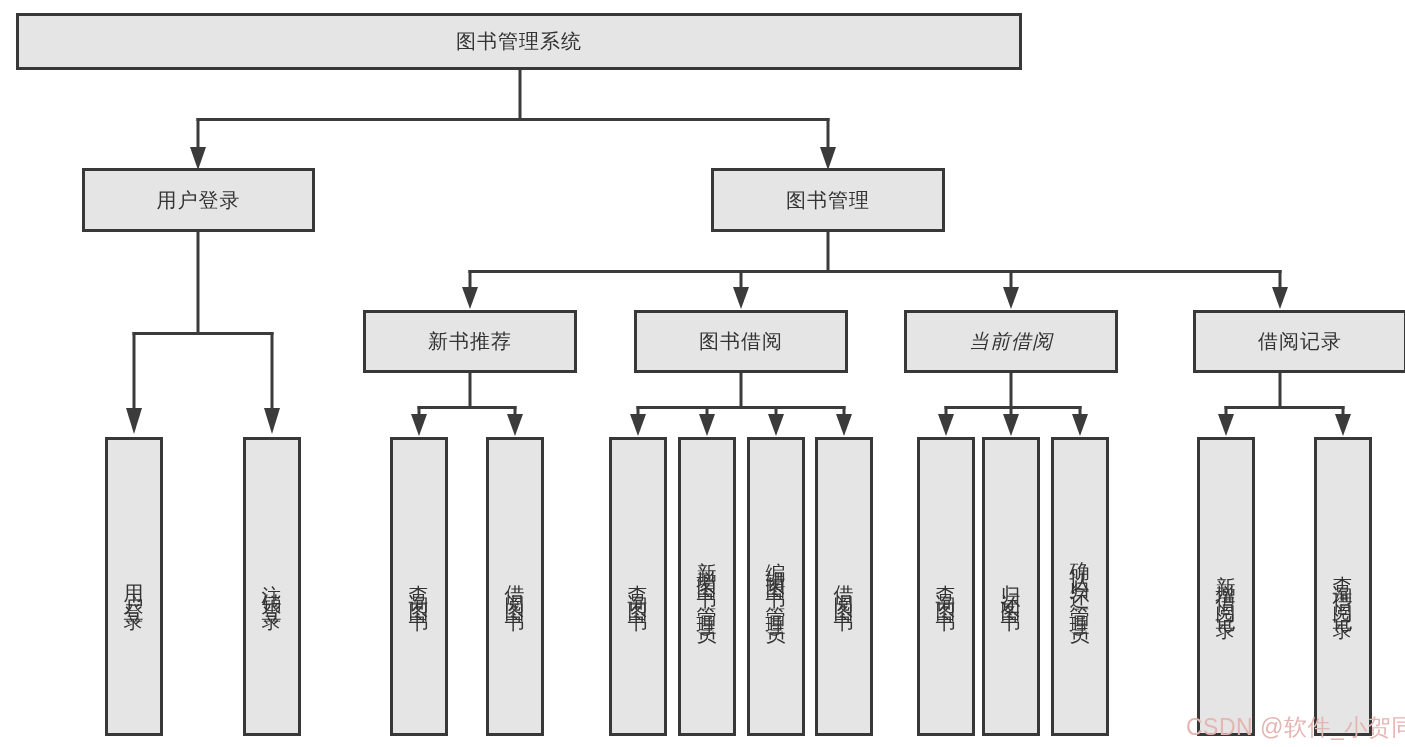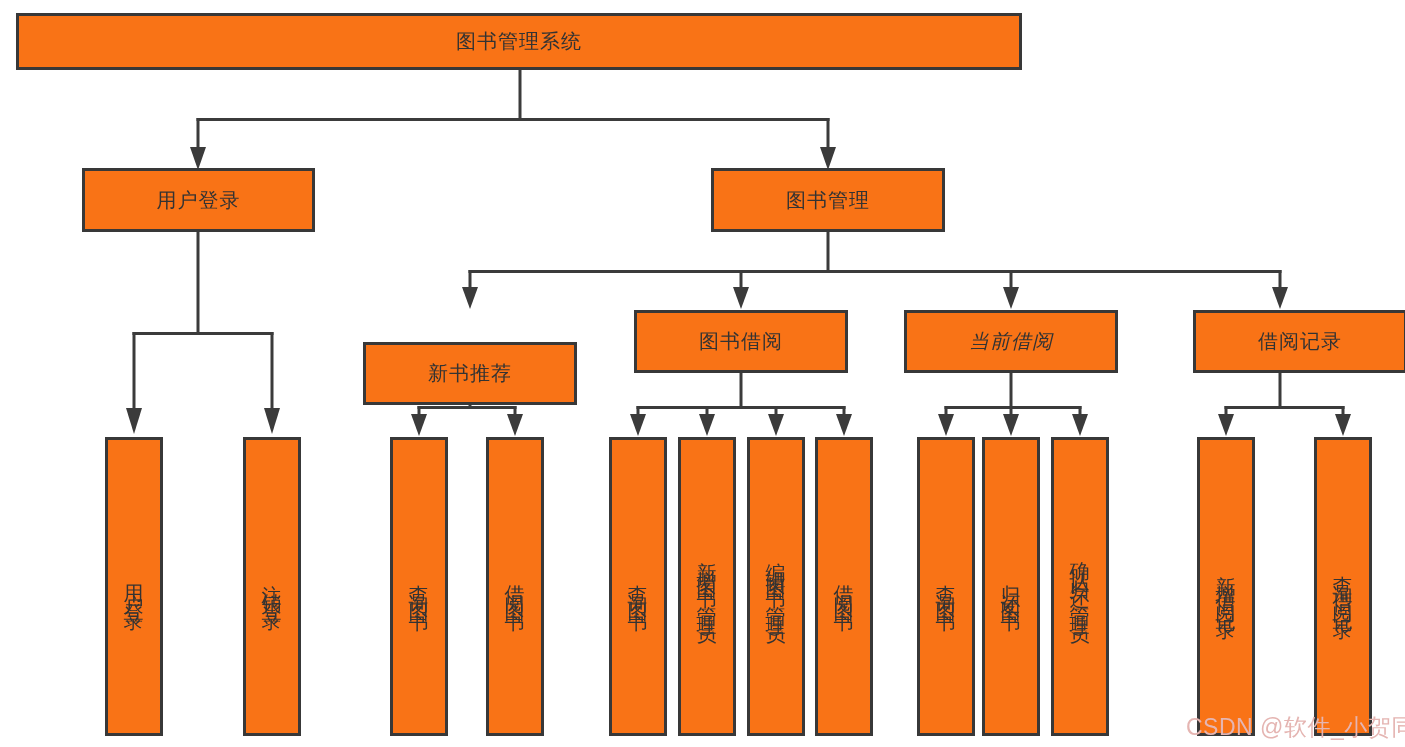--- a/index.html
+++ b/index.html
@@ -15,21 +15,21 @@
     position: absolute;
     left: 0; top: 0;
     width: 1405px; height: 747px;
   }
   #connectors line { stroke: #3b3b3b; stroke-width: 3; }
   #connectors polygon { fill: #3b3b3b; }
   .box {
     position: absolute;
     box-sizing: border-box;
     border: 3px solid #383838;
-    background: #f97316;
+    background: #e5e5e5;
     display: flex;
     align-items: center;
     justify-content: center;
     color: #333333;
     font-size: 20px;
     letter-spacing: 1px;
   }
   .leaf {
     writing-mode: vertical-rl;
     letter-spacing: 9px;
@@ -125,21 +125,21 @@
       <line x1="1343" y1="406" x2="1343" y2="416"></line>
       <polygon points="1335,414 1351,414 1343,436"></polygon>
     </g>
   </svg>
 
   <div class="box" style="left:16px; top:13px; width:1006px; height:57px;">图书管理系统</div>
 
   <div class="box" style="left:82px; top:168px; width:233px; height:64px;">用户登录</div>
   <div class="box" style="left:711px; top:168px; width:234px; height:64px;text-align:right;">图书管理</div>
 
-  <div class="box" style="left:363px; top:310px; width:214px; height:63px;margin-top:32px;">新书推荐</div>
+  <div class="box" style="left:363px; top:310px; width:214px; height:63px;">新书推荐</div>
   <div class="box" style="left:634px; top:310px; width:214px; height:63px;">图书借阅</div>
   <div class="box" style="left:904px; top:310px; width:214px; height:63px;font-style:italic;">当前借阅</div>
   <div class="box" style="left:1173px; top:310px; width:214px; height:63px;margin-left:20px;">借阅记录</div>
 
   <div class="box leaf" style="left:105px; top:437px; width:58px; height:299px;">用户登录</div>
   <div class="box leaf" style="left:243px; top:437px; width:58px; height:299px;">注销登录</div>
 
   <div class="box leaf" style="left:390px; top:437px; width:58px; height:299px;">查询图书</div>
   <div class="box leaf" style="left:486px; top:437px; width:58px; height:299px;">借阅图书</div>
 

